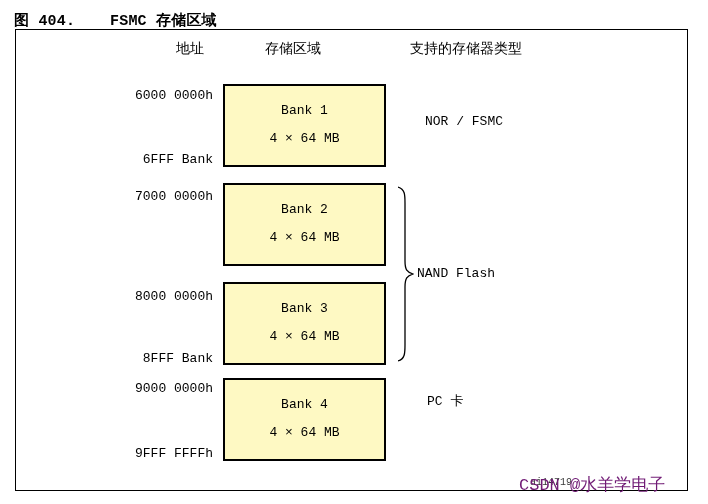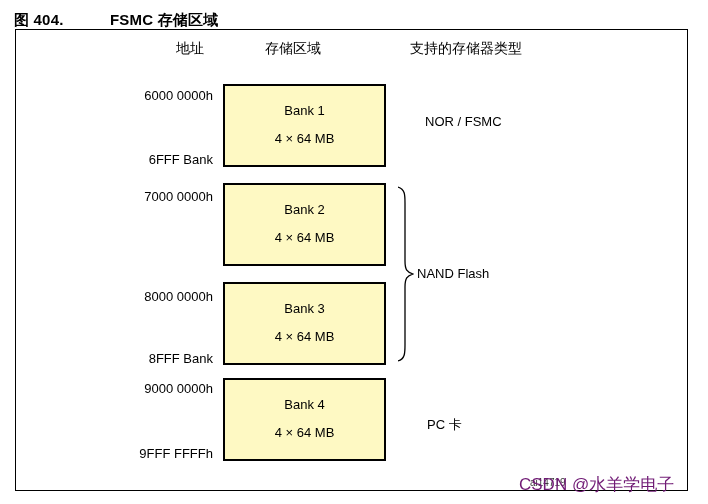--- a/index.html
+++ b/index.html
@@ -1,21 +1,21 @@
 <!DOCTYPE html>
 <html><head>
 <meta charset="utf-8">
 <style>
   html, body { margin: 0; padding: 0; background: #ffffff; }
   .page {
     position: relative;
     width: 708px;
     height: 504px;
     background: #ffffff;
-    font-family: Liberation Sans, sans-serif;
+    font-family: Liberation Mono, monospace;
     color: #000000;
     overflow: hidden;
   }
   .caption-label {
     position: absolute; left: 14px; top: 11px;
     font-size: 15px; font-weight: bold; letter-spacing: 0.2px;
   }
   .caption-title {
     position: absolute; left: 110px; top: 11px;
     font-size: 15px; font-weight: bold; letter-spacing: 0.2px;
@@ -42,21 +42,21 @@
     position: absolute; left: 0; right: 0; top: 45px;
     text-align: center; font-size: 13px; white-space: nowrap;
   }
   .addr-label {
     position: absolute; left: 90px; width: 123px;
     text-align: right; font-size: 13px; white-space: nowrap;
   }
   .mem-type { position: absolute; font-size: 13px; white-space: nowrap; }
   .mem-type.nor  { left: 425px; top: 114px; }
   .mem-type.nand { left: 417px; top: 266px; }
-  .mem-type.pc   { left: 427px; top: 416px; text-align: right; }
+  .mem-type.pc   { left: 427px; top: 392px; text-align: right; }
 
   .brace { position: absolute; left: 398px; top: 186px; }
 
   .figure-id {
     position: absolute; left: 530px; top: 477px;
     font-size: 10px; color: #3a3a3a; white-space: nowrap;
   }
   .watermark {
     position: absolute; left: 519px; top: 473px;
     font-size: 17px; white-space: nowrap; z-index: 5;

